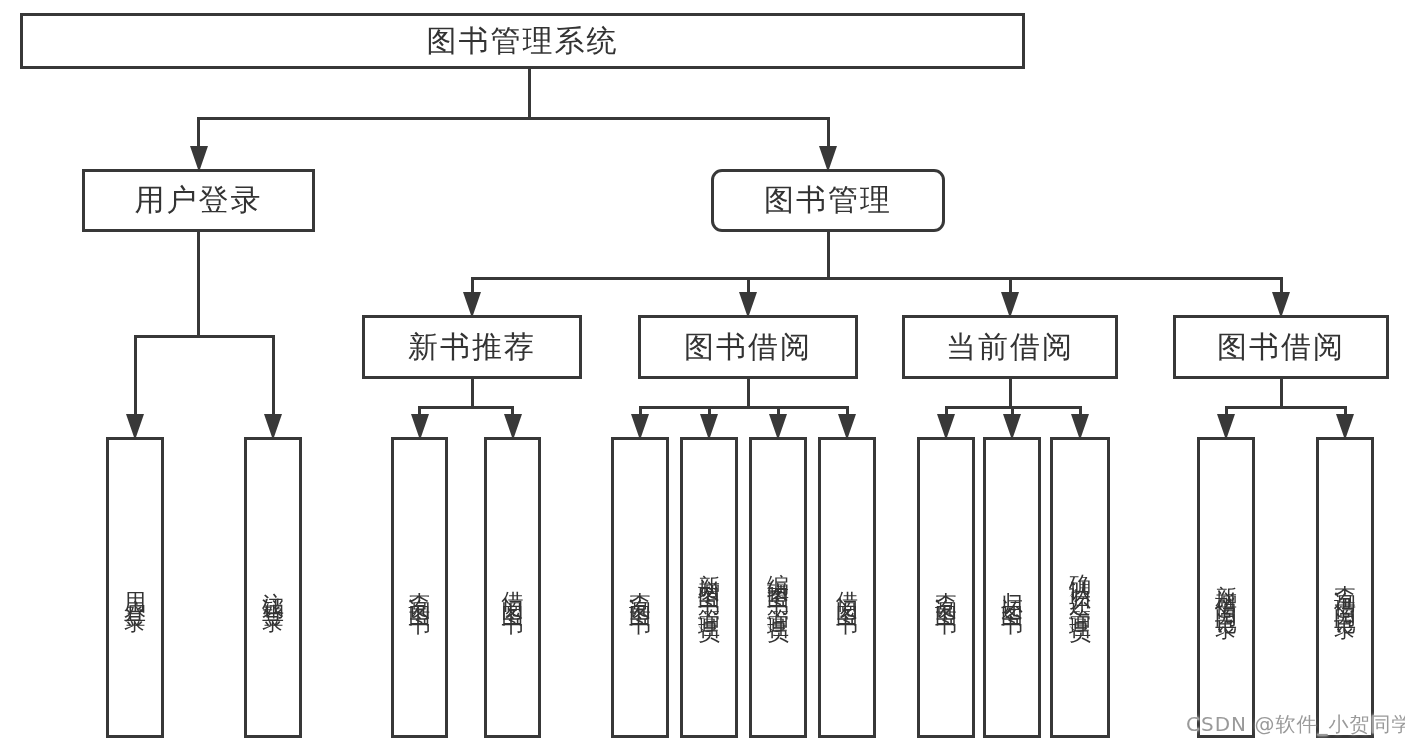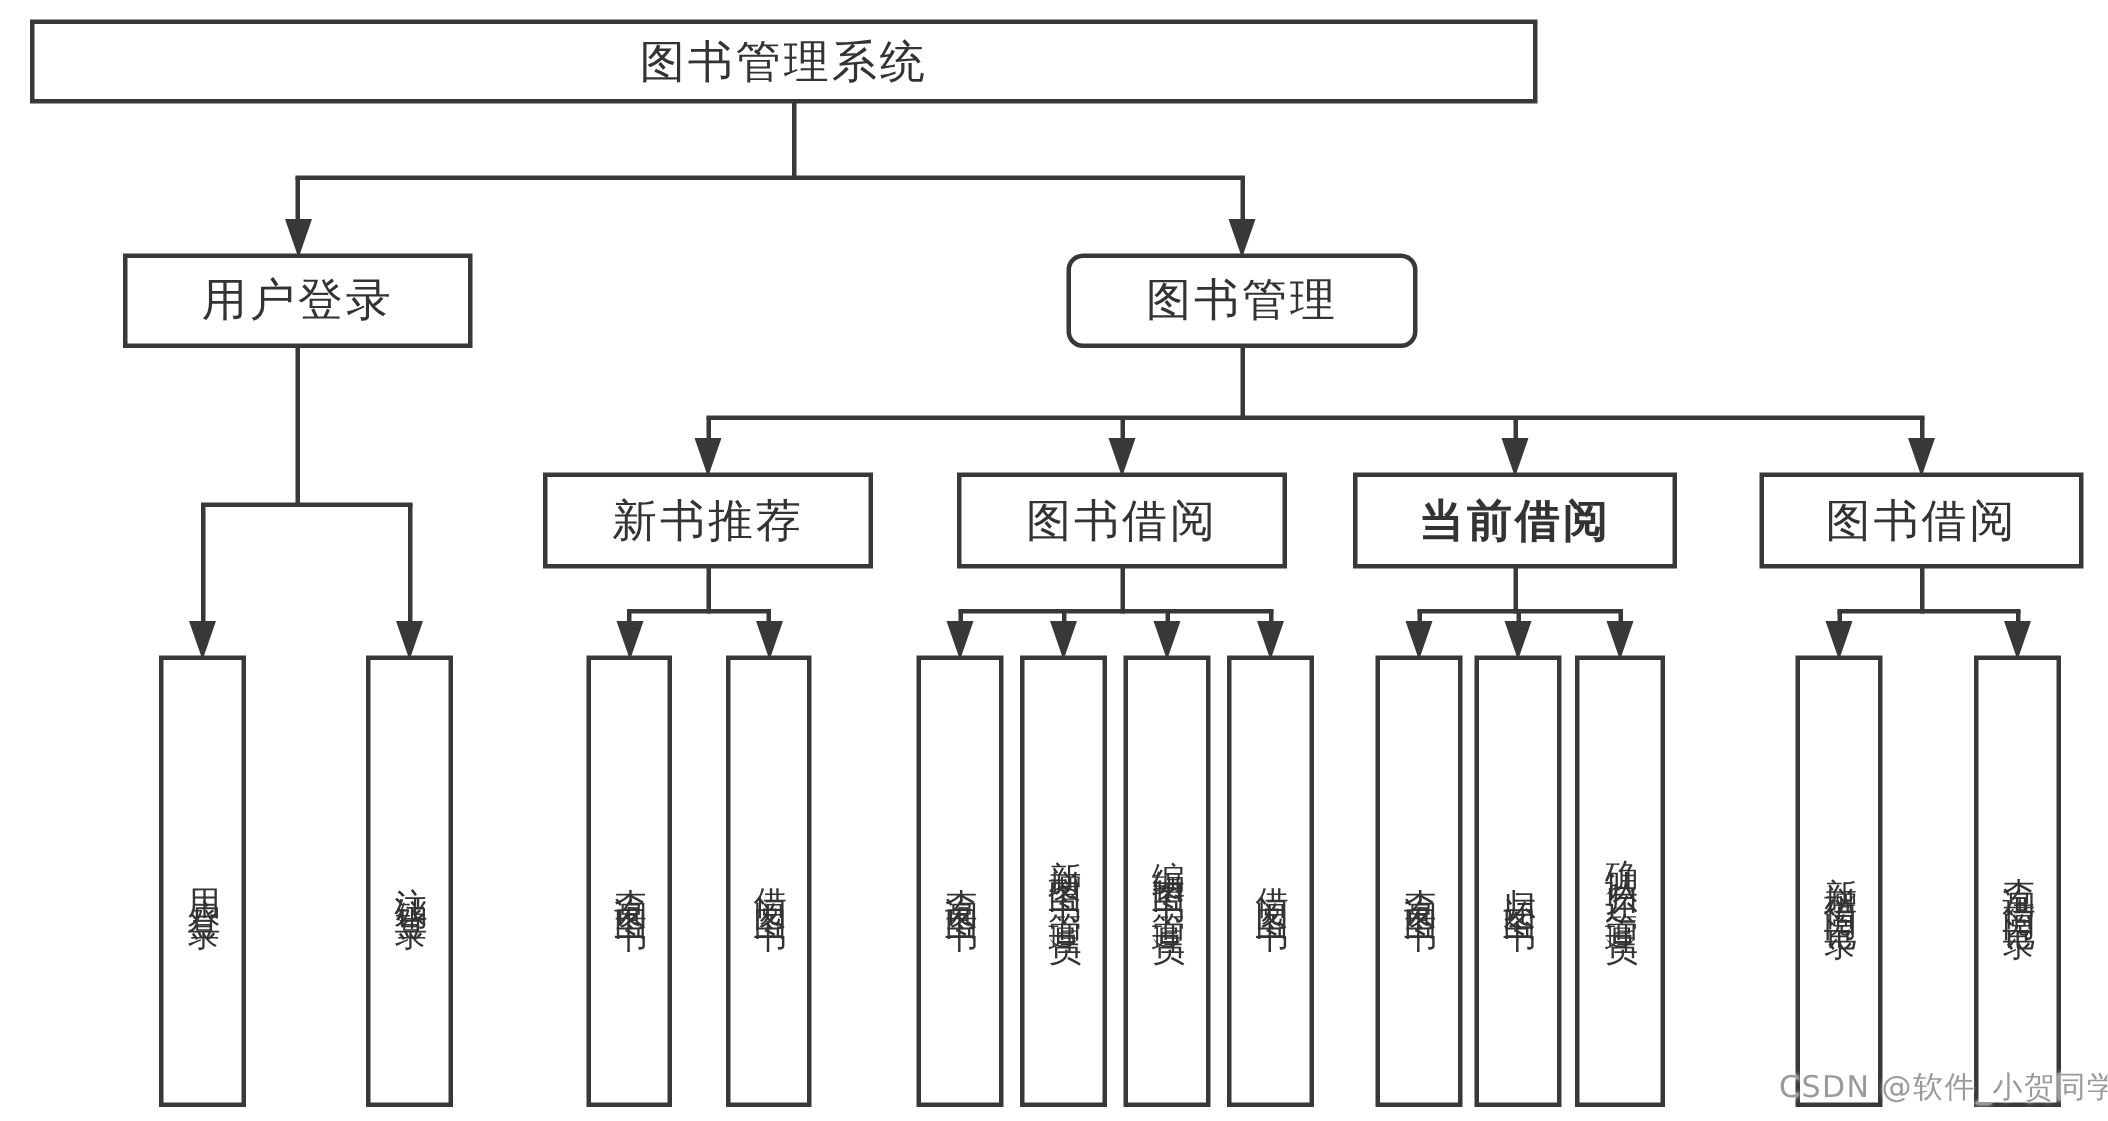--- a/index.html
+++ b/index.html
@@ -73,21 +73,21 @@
     </div>
     <div class="node h" style="left: 711px; top: 169px; width: 234px; height: 63px; border-radius: 11px;">
       <span class="label">图书管理</span>
     </div>
     <div class="node h" style="left: 362px; top: 315px; width: 220px; height: 64px;">
       <span class="label">新书推荐</span>
     </div>
     <div class="node h" style="left: 638px; top: 315px; width: 220px; height: 64px;">
       <span class="label">图书借阅</span>
     </div>
-    <div class="node h" style="left: 902px; top: 315px; width: 216px; height: 64px; font-weight: bold;">
+    <div class="node h" style="left: 902px; top: 315px; width: 216px; height: 64px;">
       <span class="label">当前借阅</span>
     </div>
     <div class="node h" style="left: 1173px; top: 315px; width: 216px; height: 64px;">
       <span class="label">图书借阅</span>
     </div>
     <div class="node v" style="left: 106px; top: 437px; width: 58px; height: 301px;">
       <span class="label">用户登录</span>
     </div>
     <div class="node v" style="left: 244px; top: 437px; width: 58px; height: 301px;">
       <span class="label">注销登录</span>

